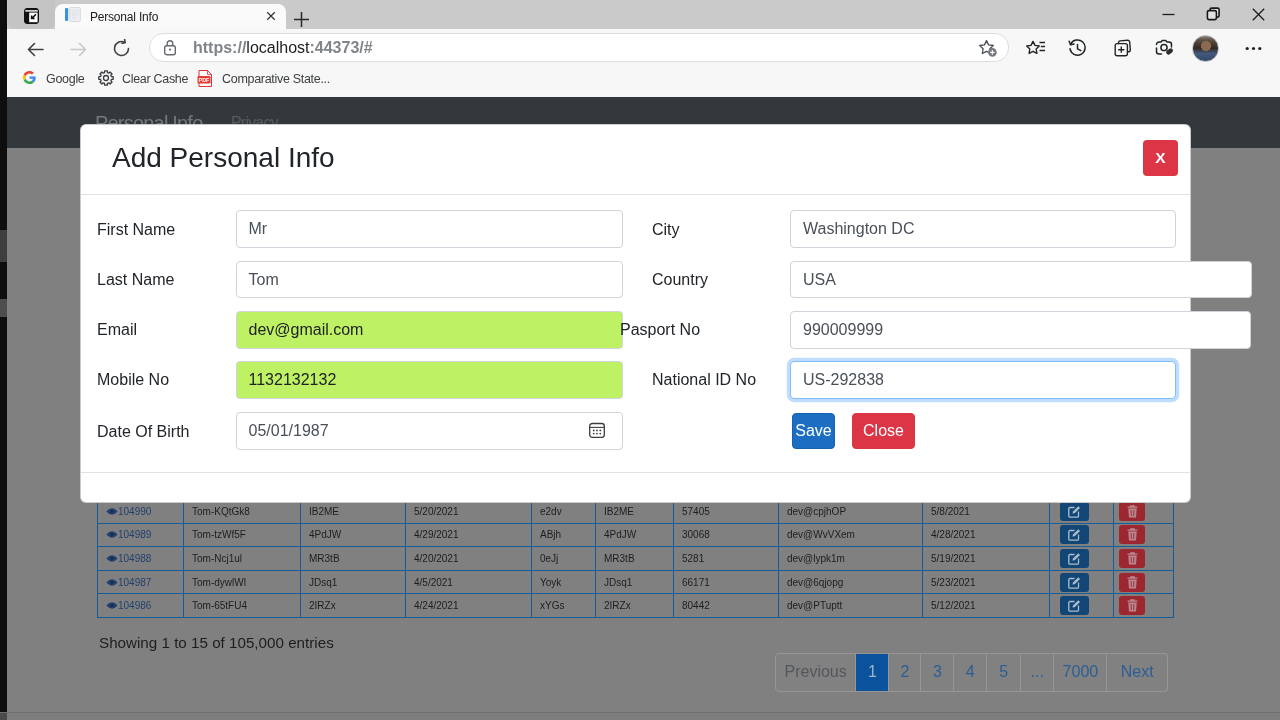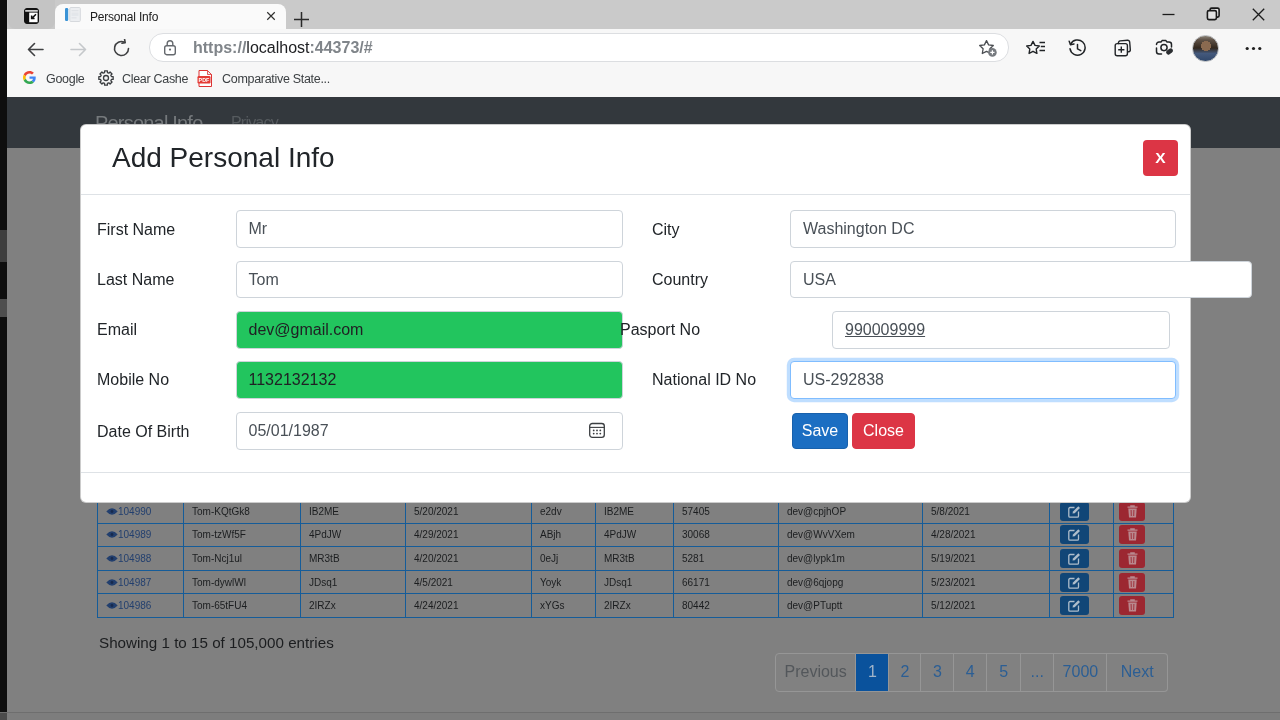--- a/index.html
+++ b/index.html
@@ -47,23 +47,23 @@
   #modal { left:80px; top:123.5px; width:1111px; height:379.5px; background:#fff;
            border:1px solid rgba(0,0,0,.2); border-radius:6px; z-index:30; }
   #mhead { position:absolute; left:0; top:0; width:100%; height:70px; border-bottom:1px solid #dee2e6; }
   #mtitle { position:absolute; left:31px; top:17.5px; font-size:28px; color:#212529; }
   #mx { position:absolute; left:1062px; top:15px; width:35px; height:36px; background:#dc3545;
         border-radius:4px; color:#fff; font-size:15.5px; font-weight:600; text-align:center; line-height:36px; }
   .lbl { position:absolute; font-size:16px; color:#212529; }
   .inp { position:absolute; width:387.5px; height:37.5px; border:1px solid #ced4da; border-radius:4px;
          background:#fff; font-size:16px; color:#495057; line-height:35.5px; padding-left:12px;
          white-space:nowrap; }
-  .inp.fill { background:#22c55e; color:#202124; }
+  .inp.fill { background:#bef264; color:#202124; }
   .inp.focus { border:1px solid #80bdff; box-shadow:0 0 0 3.2px rgba(0,123,255,.25); }
-  #btnsave { position:absolute; left:711px; top:288.5px; width:56px; height:35.5px; background:#1b6ec2;
+  #btnsave { position:absolute; left:711px; top:288.5px; width:43px; height:35.5px; background:#1b6ec2;
              border:1px solid #1861ac; border-radius:4px; color:#fff; font-size:16px;
              text-align:center; line-height:33px; }
   #btnclose { position:absolute; left:771px; top:288.5px; width:63px; height:35.5px; background:#dc3545;
               border:1px solid #dc3545; border-radius:4px; color:#fff; font-size:16px;
               text-align:center; line-height:33px; }
   #mfootline { position:absolute; left:0; top:347.5px; width:100%; border-top:1px solid #dee2e6; }
 
   .bktext { top:71.5px; font-size:12.5px; letter-spacing:-0.3px; color:#3c4043; }
   #avatar { left:1192px; top:35px; width:27px; height:27px; border-radius:50%;
             background: radial-gradient(circle at 52% 40%, #8a6a50 0 25%, rgba(0,0,0,0) 26%),
@@ -270,21 +270,21 @@
       <circle cx="12.3" cy="12.6" r="0.9" fill="#3b3e41"></circle>
     </svg>
 
     <div class="lbl" style="left:571px; top:96px;">City</div>
     <div class="lbl" style="left:571px; top:146px;">Country</div>
     <div class="lbl" style="left:539px; top:196.5px;">Pasport No</div>
     <div class="lbl" style="left:571px; top:246.5px;">National ID No</div>
 
     <div class="inp" style="left:709px; top:85.5px; width:386px;">Washington DC</div>
     <div class="inp" style="left:709px; top:136px; width:462px;">USA</div>
-    <div class="inp" style="left:751px; top:186.5px; width:338px;text-decoration:underline;">990009999</div>
+    <div class="inp" style="left:709px; top:186.5px; width:461px;">990009999</div>
     <div class="inp focus" style="left:709px; top:236.5px; width:386px;">US-292838</div>
 
     <div id="btnsave">Save</div>
     <div id="btnclose">Close</div>
     <div id="mfootline"></div>
   </div>
 
   <svg class="abs" style="left:24px; top:8px;" width="15" height="16" viewBox="0 0 15 16">
     <rect x="0.5" y="0.5" width="14" height="15" rx="2.5" fill="#111" stroke="#111"></rect>
     <rect x="1.2" y="2.2" width="12.6" height="1.4" fill="#fff"></rect>

